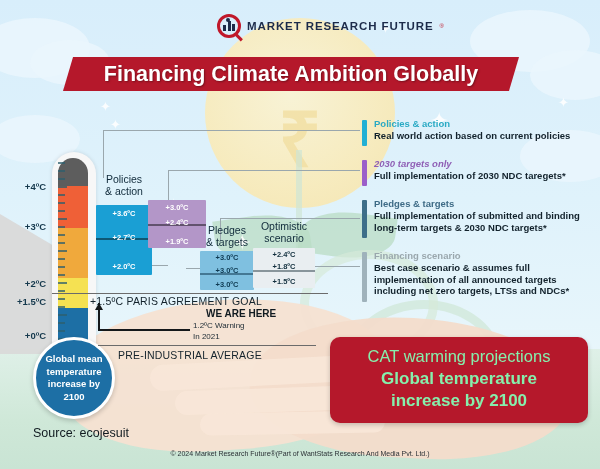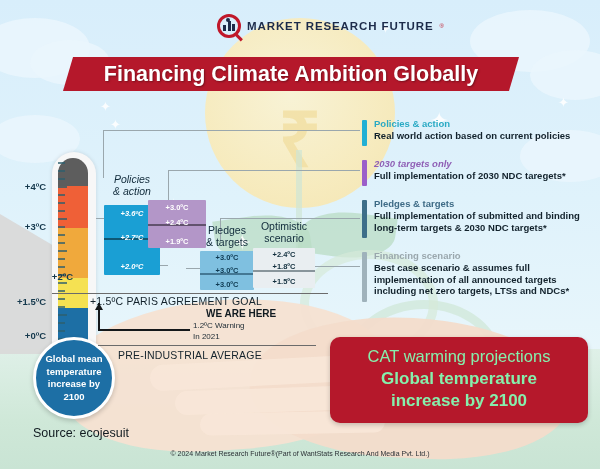--- a/index.html
+++ b/index.html
@@ -208,39 +208,39 @@
       <i style="top:172px"></i>
       <i style="top:180px"></i>
       <i class="long" style="top:188px"></i>
   </div>
   <div class="bulb">
     <span>Global mean temperature increase by 2100</span>
   </div>
 
   <div class="axis-lab" style="left:0px;top:181px;">+4ºC</div>
   <div class="axis-lab" style="left:0px;top:221px;">+3ºC</div>
-  <div class="axis-lab" style="left:0px;top:271px;padding-left:27px;">+2ºC</div>
+  <div class="axis-lab" style="left:0px;top:278px;">+2ºC</div>
   <div class="axis-lab" style="left:0px;top:296px;">+1.5ºC</div>
   <div class="axis-lab" style="left:0px;top:330px;">+0ºC</div>
 
   <div class="ln lnv" style="left:103px;top:130px;height:48px;"></div>
   <div class="ln lnh" style="left:103px;top:130px;width:257px;"></div>
 
   <div class="ln lnv" style="left:168px;top:170px;height:33px;"></div>
   <div class="ln lnh" style="left:168px;top:170px;width:192px;"></div>
 
   <div class="ln lnv" style="left:220px;top:218px;height:22px;"></div>
   <div class="ln lnh" style="left:220px;top:218px;width:140px;"></div>
 
   <div class="ln lnh" style="left:285px;top:266px;width:75px;"></div>
   <div class="ln lnh" style="left:133px;top:265px;width:35px;"></div>
   <div class="ln lnh" style="left:186px;top:268px;width:22px;"></div>
   <div class="ln lnh" style="left:96px;top:218px;width:16px;"></div>
 
-  <div class="col" style="left:104px;top:173px;width:56px;font-style:italic;">
+  <div class="col" style="left:96px;top:173px;width:56px;">
     <div class="col-title">
       <div>Policies</div>
       <div>&amp; action</div>
     </div>
     <div class="block" style="margin-top:8px;height:70px;background:#1a9fd4;">
       <div class="v" style="top:4px;">+3.6ºC</div>
       <div class="mid" style="top:33px;"></div>
       <div class="v" style="top:28px;">+2.7ºC</div>
       <div class="v" style="top:57px;">+2.0ºC</div>
     </div>

